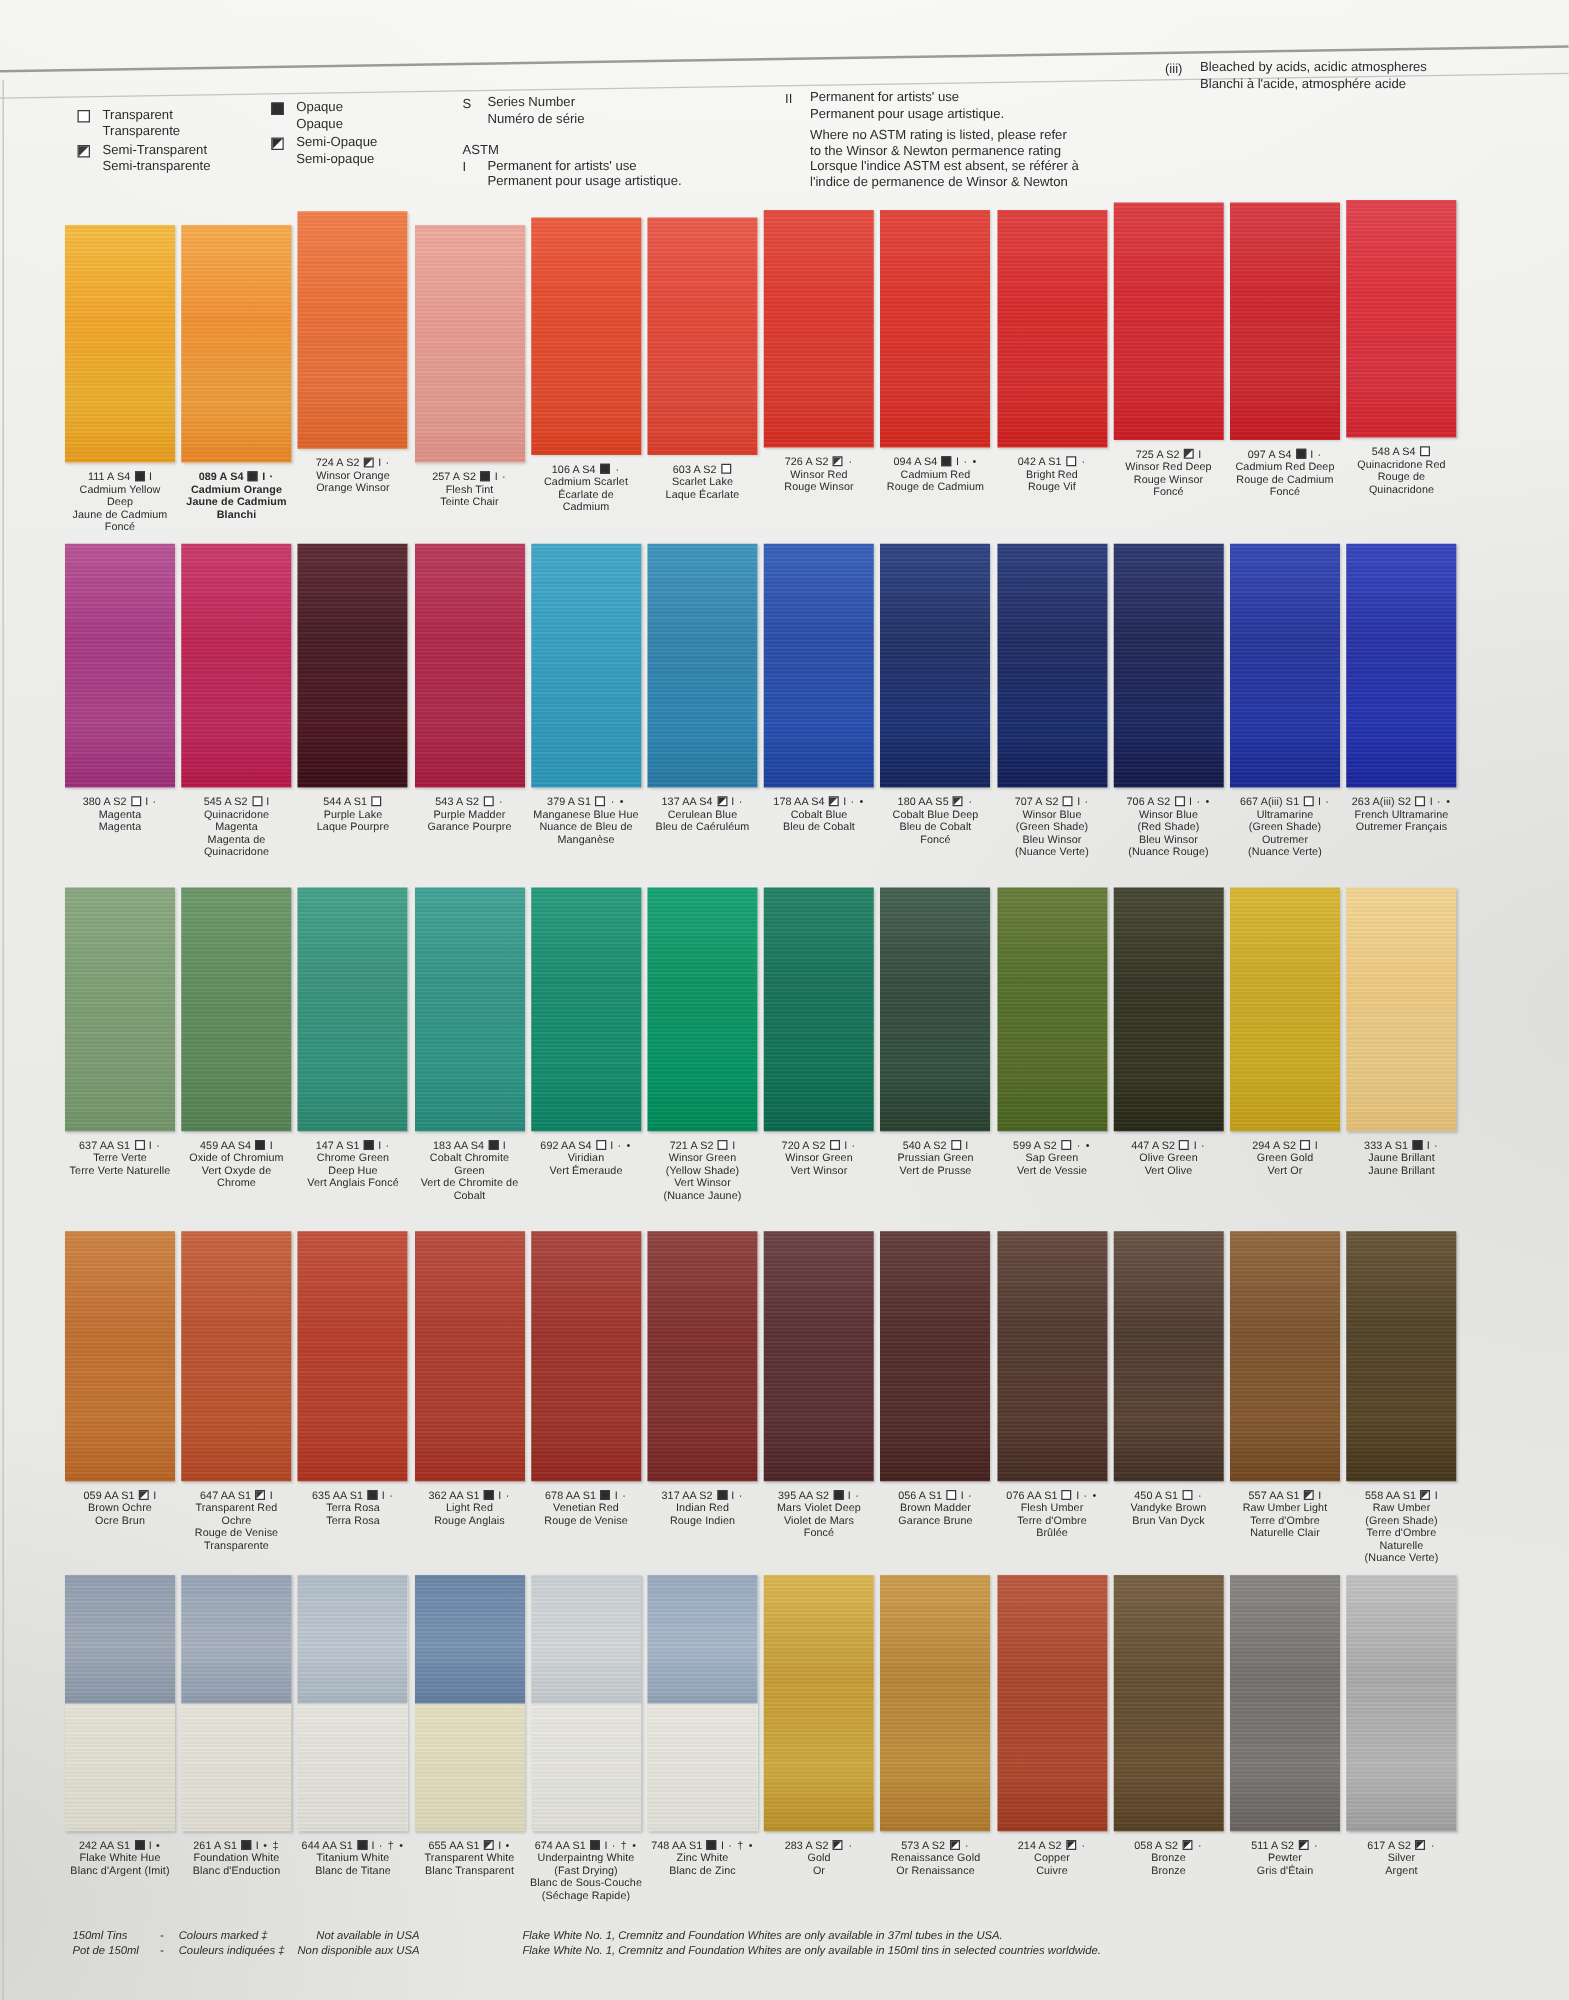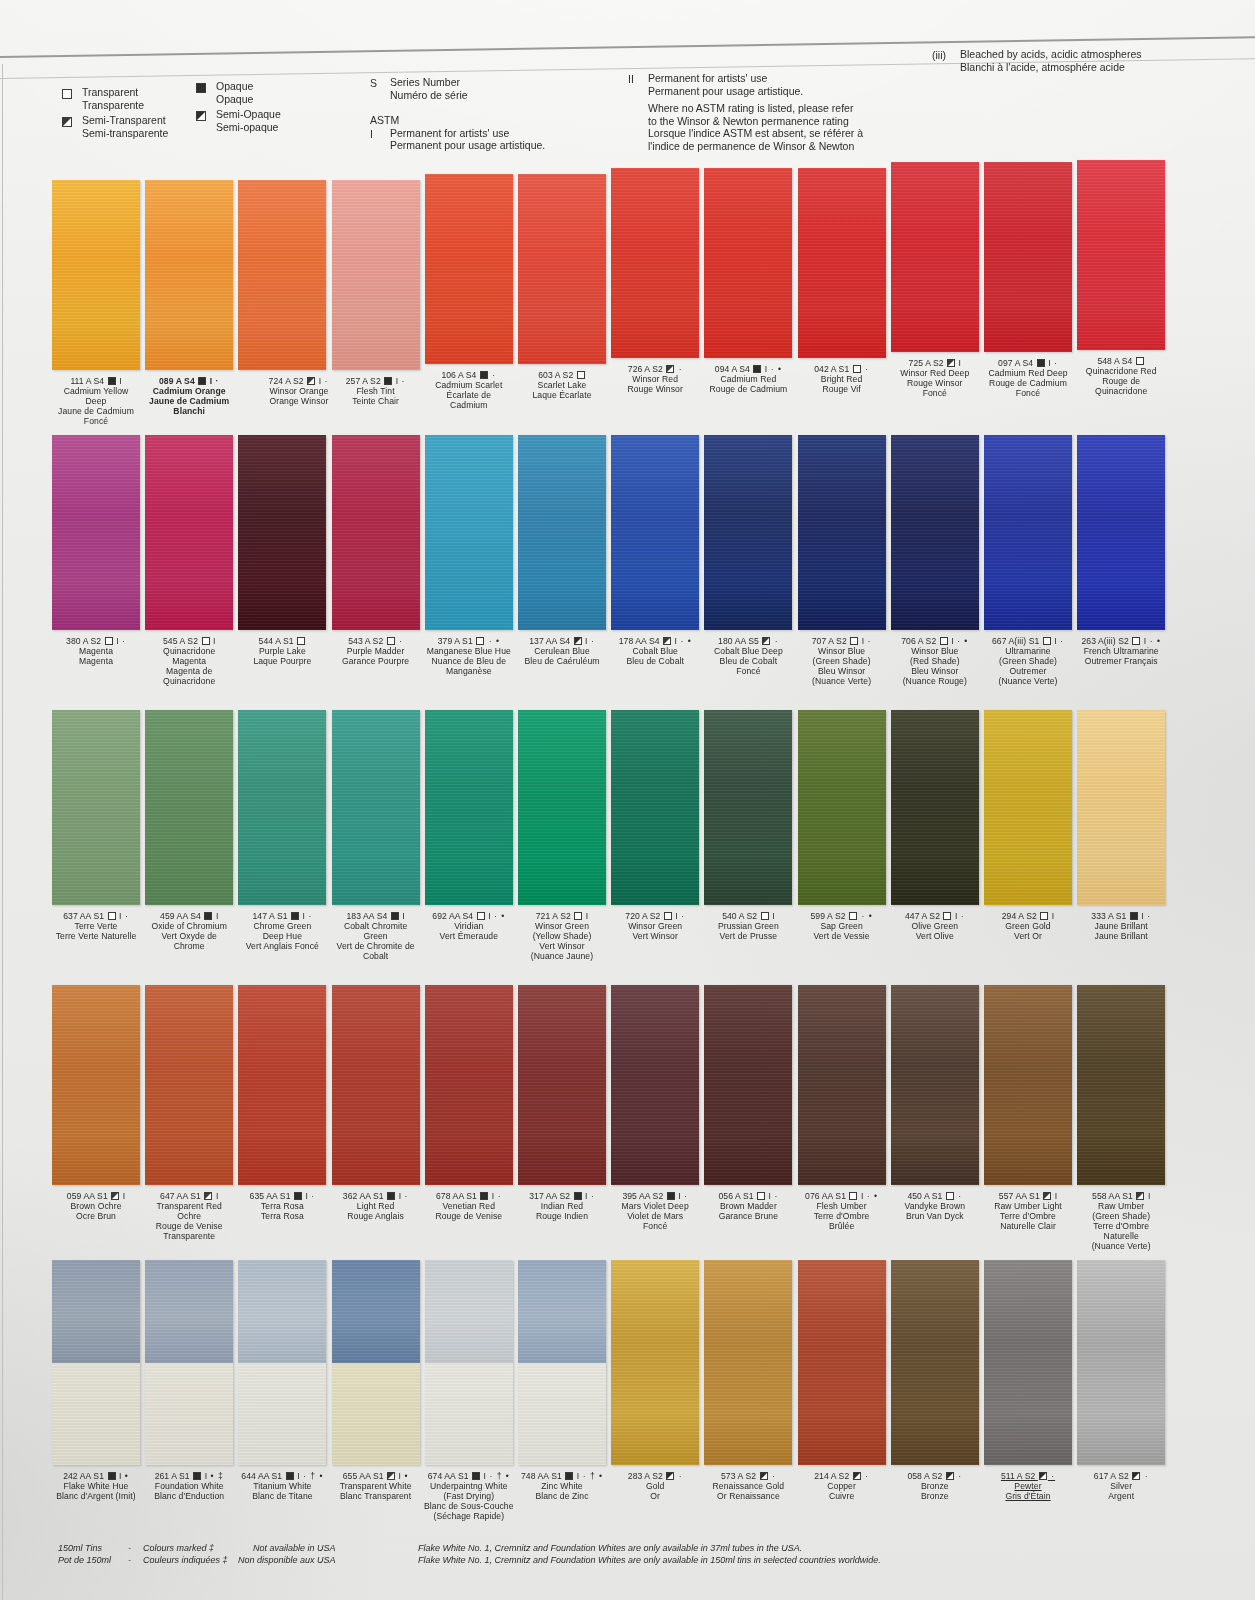--- a/index.html
+++ b/index.html
@@ -130,21 +130,21 @@
       </div>
       <div class="lg-row">
         <div class="lg-sym"><span class="box semi"></span></div>
         <div class="lg-txt">
           <div>Semi-Transparent</div>
           <div>Semi-transparente</div>
         </div>
       </div>
     </div>
 
-    <div class="lg-col" style="left:196px;top:2px;">
+    <div class="lg-col" style="left:217px;top:2px;">
       <div class="lg-row">
         <div class="lg-sym"><span class="box opaque"></span></div>
         <div class="lg-txt">
           <div>Opaque</div>
           <div>Opaque</div>
         </div>
       </div>
       <div class="lg-row">
         <div class="lg-sym"><span class="box semiop"></span></div>
         <div class="lg-txt">
@@ -215,21 +215,21 @@
         </div>
         <div class="cell" style="left: 143.2px; top: 20px; font-weight: bold;">
           <div class="sw" style="height: 190px; background: linear-gradient(rgb(247, 162, 58) 0%, rgb(246, 143, 40) 40%, rgb(247, 162, 58) 75%, rgb(246, 143, 40) 100%);"></div>
           <div class="lbl">
             <div class="code"><span>089 A S4 </span><span class="mini op"></span><span> I</span><span class="dots"> ·</span></div>
             <div class="en">Cadmium Orange</div>
             <div class="fr">Jaune de Cadmium</div>
             <div class="fr">Blanchi</div>
           </div>
         </div>
-        <div class="cell" style="left: 236.4px; top: 20px; text-align: right;">
+        <div class="cell" style="left: 236.4px; top: 9px;">
           <div class="sw" style="height: 190px; background: linear-gradient(rgb(240, 114, 58) 0%, rgb(239, 106, 44) 40%, rgb(240, 114, 58) 75%, rgb(239, 106, 44) 100%);"></div>
           <div class="lbl">
             <div class="code"><span>724 A S2 </span><span class="mini st"></span><span> I</span><span class="dots"> ·</span></div>
             <div class="en">Winsor Orange</div>
             <div class="fr">Orange Winsor</div>
           </div>
         </div>
         <div class="cell" style="left: 329.6px; top: 20px;">
           <div class="sw" style="height: 190px; background: linear-gradient(rgb(237, 160, 147) 0%, rgb(236, 155, 143) 40%, rgb(237, 160, 147) 75%, rgb(236, 155, 143) 100%);"></div>
           <div class="lbl">
@@ -718,21 +718,21 @@
           </div>
         </div>
         <div class="cell" style="left: 888.8px; top: 0px;">
           <div class="sw" style="height: 205px; background: linear-gradient(rgb(107, 81, 48) 0%, rgb(93, 69, 38) 40%, rgb(107, 81, 48) 75%, rgb(93, 69, 38) 100%);"></div>
           <div class="lbl">
             <div class="code"><span>058 A S2 </span><span class="mini so"></span><span></span><span class="dots"> ·</span></div>
             <div class="en">Bronze</div>
             <div class="fr">Bronze</div>
           </div>
         </div>
-        <div class="cell" style="left: 982px; top: 0px; text-decoration: underline;">
+        <div class="cell" style="left: 982px; top: 0px;">
           <div class="sw" style="height: 205px; background: linear-gradient(rgb(126, 122, 122) 0%, rgb(111, 106, 106) 40%, rgb(126, 122, 122) 75%, rgb(111, 106, 106) 100%);"></div>
           <div class="lbl">
             <div class="code"><span>511 A S2 </span><span class="mini so"></span><span></span><span class="dots"> ·</span></div>
             <div class="en">Pewter</div>
             <div class="fr">Gris d'Étain</div>
           </div>
         </div>
         <div class="cell" style="left: 1075.2px; top: 0px;">
           <div class="sw" style="height: 205px; background: linear-gradient(rgb(189, 189, 190) 0%, rgb(169, 169, 170) 40%, rgb(189, 189, 190) 75%, rgb(169, 169, 170) 100%);"></div>
           <div class="lbl">

